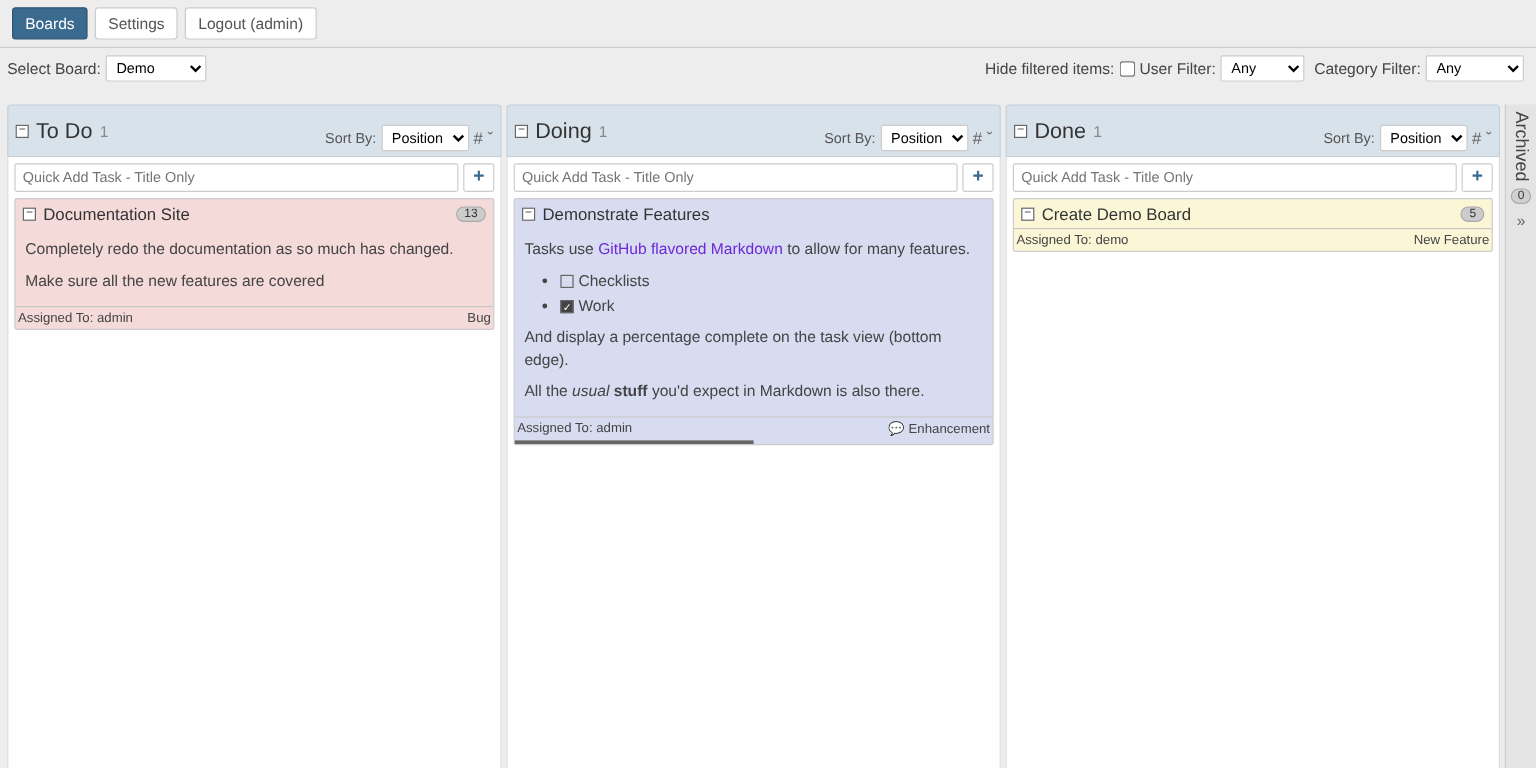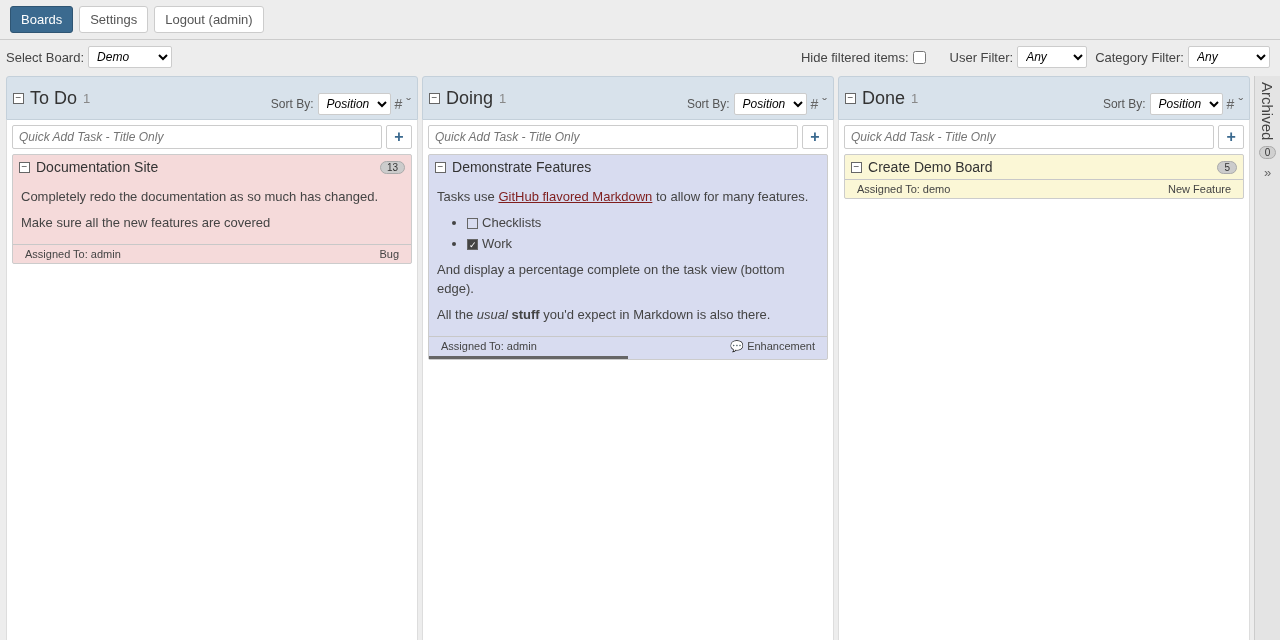--- a/index.html
+++ b/index.html
@@ -30,33 +30,32 @@
   border-radius: 3px;
   font-size: 13px;
   color: #555;
   cursor: pointer;
 }
 .btn.primary { background: #3b6a8f; border-color: #2f5573; color: #fff; }
 .filter-bar {
   display: flex;
   justify-content: space-between;
   align-items: center;
-  padding: 6px 10px 8px 6px;
+  padding: 6px 10px 19px 6px;
   font-size: 13px;
   color: #444;
 }
 .filter-left, .filter-right { display: flex; align-items: center; gap: 4px; }
 select, input[type=text] {
   border: 1px solid #ccc;
   border-radius: 2px;
   padding: 2px 4px;
   font-size: 12px;
   background: #fff;
   font-family: inherit;
-  font-style: italic;
 }
 select { height: 22px; }
 .board {
   display: flex;
   height: calc(640px - 60px);
   padding-left: 6px;
 }
 .column {
   width: 413px;
   margin-right: 4px;
@@ -118,25 +117,25 @@
 .badge {
   background: #ccc; border: 1px solid #aaa;
   border-radius: 8px; padding: 0 6px; font-size: 10px; color: #333;
 }
 .card-body { padding: 2px 8px 6px 8px; color: #444; line-height: 1.5; }
 .card-body p { margin: 6px 0; }
 .card-body ul { margin: 4px 0 4px 30px; list-style: disc; }
 .card-body ul li { margin: 2px 0; }
 .card-foot {
   border-top: 1px solid #c8c8c8;
-  padding: 3px 12px;
+  padding: 3px 2px;
   display: flex; justify-content: space-between; font-size: 11px; color: #444;
 }
 .progress-bar { height: 3px; background: #666; }
-.gfm { text-decoration: underline; color: #7f1d1d; }
+.gfm { color: #6d28d9; }
 .check { display:inline-block; width:11px;height:11px;border:1px solid #666;margin-right:4px;vertical-align:middle;}
 .check.c { background: #444; position:relative;}
 .check.c::after{content:"✓";color:#fff;font-size:9px;position:absolute;left:1px;top:-1px;}
 .archived-rail {
   width: 26px;
   background: #e4e4e4;
   border-left: 1px solid #ccc;
   display: flex; flex-direction: column; align-items: center;
   padding-top: 6px;
   gap: 6px;
@@ -165,21 +164,21 @@
 <div class="filter-bar">
   <div class="filter-left">
     <span>Select Board:</span>
     <select style="width:84px;">
       <option>Demo</option>
     </select>
   </div>
   <div class="filter-right">
     <span>Hide filtered items:</span>
     <input type="checkbox" style="">
-    <span style="margin-left:20px;text-align:center;">User Filter:</span>
+    <span style="margin-left:0;text-align:center;">User Filter:</span>
     <select style="width:70px;">
       <option>Any</option>
     </select>
     <span style="margin-left:4px;">Category Filter:</span>
     <select style="width:82px;">
       <option>Any</option>
     </select>
   </div>
 </div>
 

